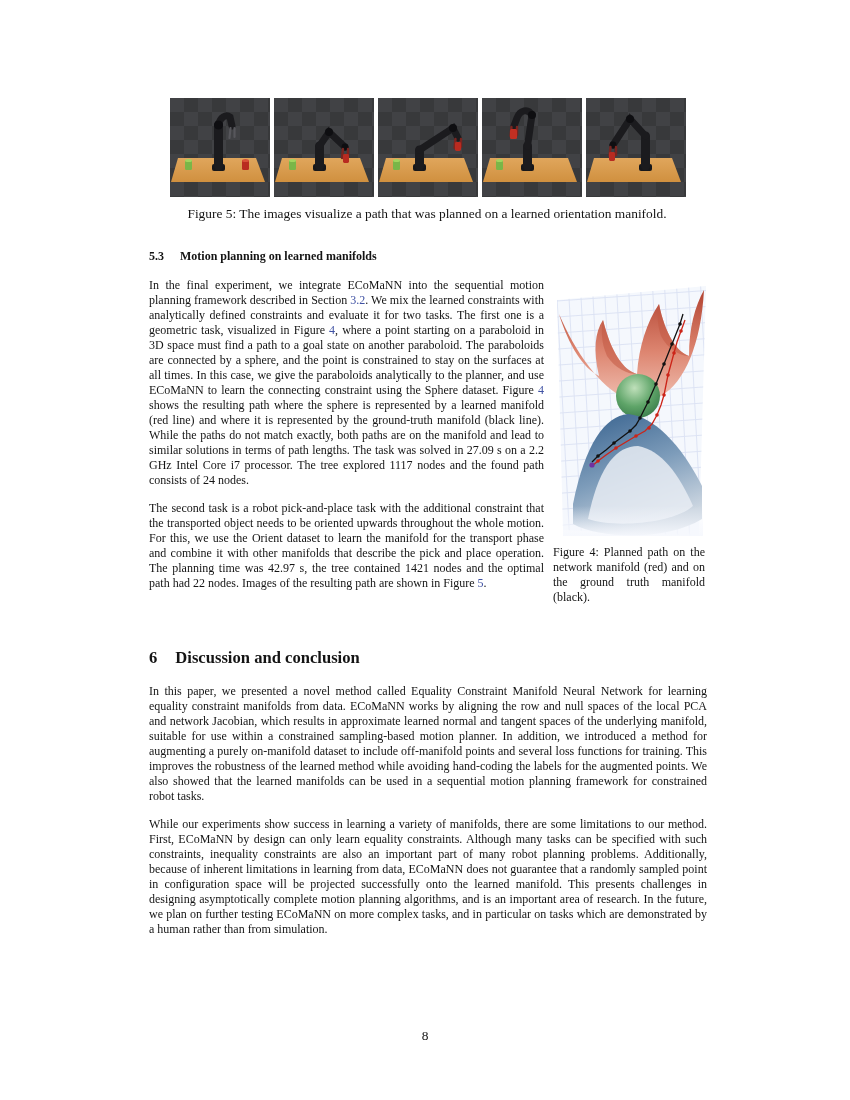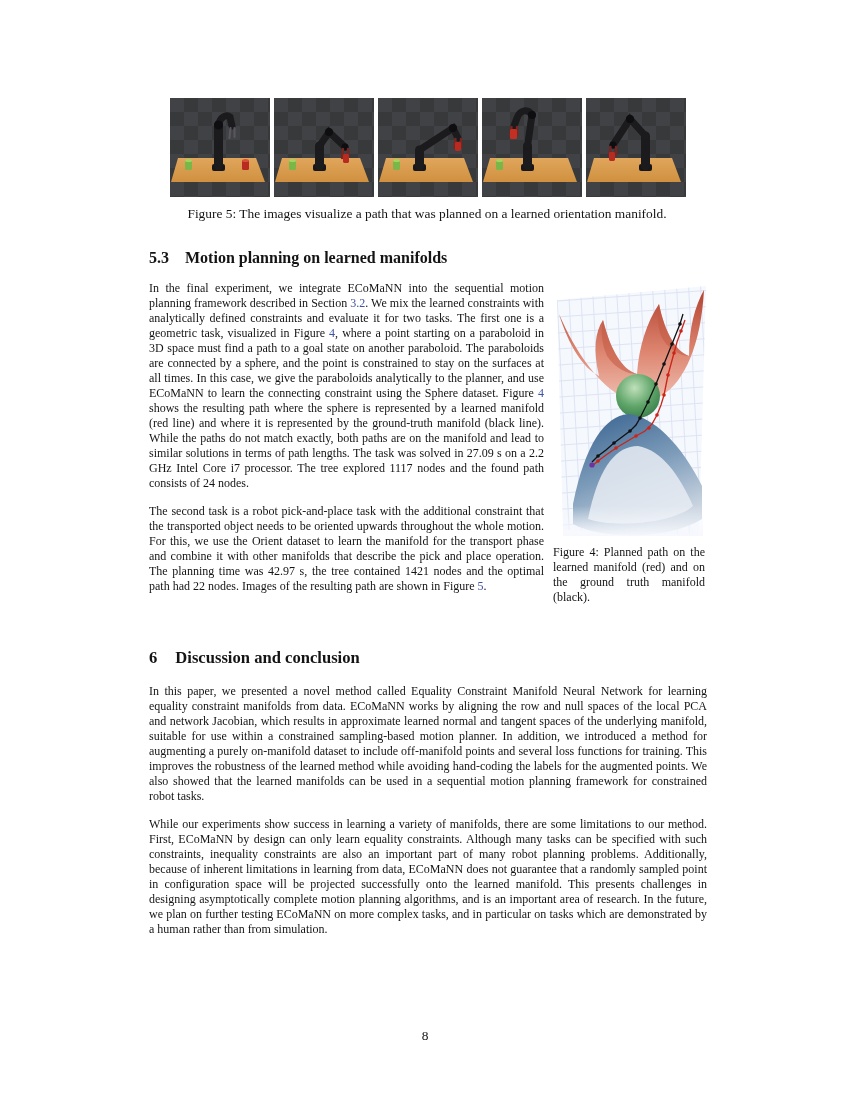--- a/index.html
+++ b/index.html
@@ -10,21 +10,21 @@
   }
   
   .fig5-strip { position:absolute; left:170px; top:98px; width:516px; display:flex; gap:4px; }
   .fig5-strip svg { display:block; }
   .fig5-caption {
     position:absolute; left:148px; top:206px; width:558px; text-align:center;
     font-size:13.4px; line-height:1.25;
   }
   
   .col-left { position:absolute; left:149px; top:249px; width:395px; }
-  .subsec-heading { font-size:16px; font-weight:bold; margin:0 0 14px 0; }
+  .subsec-heading { font-size:12px; font-weight:bold; margin:0 0 14px 0; }
   .subsec-heading .num { display:inline-block; margin-right:16px; }
   .col-left p, .sec6 p, .fig4-caption {
     font-size:12px; line-height:1.25; margin:0 0 13px 0; text-align:justify;
   }
   .ref { color:var(--link); }
   
   .fig4 { position:absolute; left:553px; top:284px; width:158px; }
   .fig4 svg { display:block; }
   .fig4-caption { margin-top:9px; width:152px; }
   
@@ -228,21 +228,21 @@
             <circle cx="111" cy="111" r="1.8"></circle>
             <circle cx="104" cy="131" r="1.8"></circle>
             <circle cx="96" cy="144" r="1.8"></circle>
             <circle cx="83" cy="152" r="1.8"></circle>
             <circle cx="63" cy="164" r="1.8"></circle>
             <circle cx="45" cy="177" r="1.8"></circle>
         </g>
         <circle cx="39" cy="181" r="2.6" fill="#7030a0"></circle>
       </g>
     </svg>
-    <div class="fig4-caption">Figure 4: Planned path on the learned manifold (red) and on the ground truth manifold (black).</div>
+    <div class="fig4-caption">Figure 4: Planned path on the network manifold (red) and on the ground truth manifold (black).</div>
   </div>
 
   <div class="sec6">
     <h2 class="sec-heading">
       <span class="num">6</span><span>Discussion and conclusion</span>
     </h2>
     <p>In this paper, we presented a novel method called Equality Constraint Manifold Neural Network for learning equality constraint manifolds from data. ECoMaNN works by aligning the row and null spaces of the local PCA and network Jacobian, which results in approximate learned normal and tangent spaces of the underlying manifold, suitable for use within a constrained sampling-based motion planner. In addition, we introduced a method for augmenting a purely on-manifold dataset to include off-manifold points and several loss functions for training. This improves the robustness of the learned method while avoiding hand-coding the labels for the augmented points. We also showed that the learned manifolds can be used in a sequential motion planning framework for constrained robot tasks.</p>
     <p>While our experiments show success in learning a variety of manifolds, there are some limitations to our method. First, ECoMaNN by design can only learn equality constraints. Although many tasks can be specified with such constraints, inequality constraints are also an important part of many robot planning problems. Additionally, because of inherent limitations in learning from data, ECoMaNN does not guarantee that a randomly sampled point in configuration space will be projected successfully onto the learned manifold. This presents challenges in designing asymptotically complete motion planning algorithms, and is an important area of research. In the future, we plan on further testing ECoMaNN on more complex tasks, and in particular on tasks which are demonstrated by a human rather than from simulation.</p>
   </div>
 

